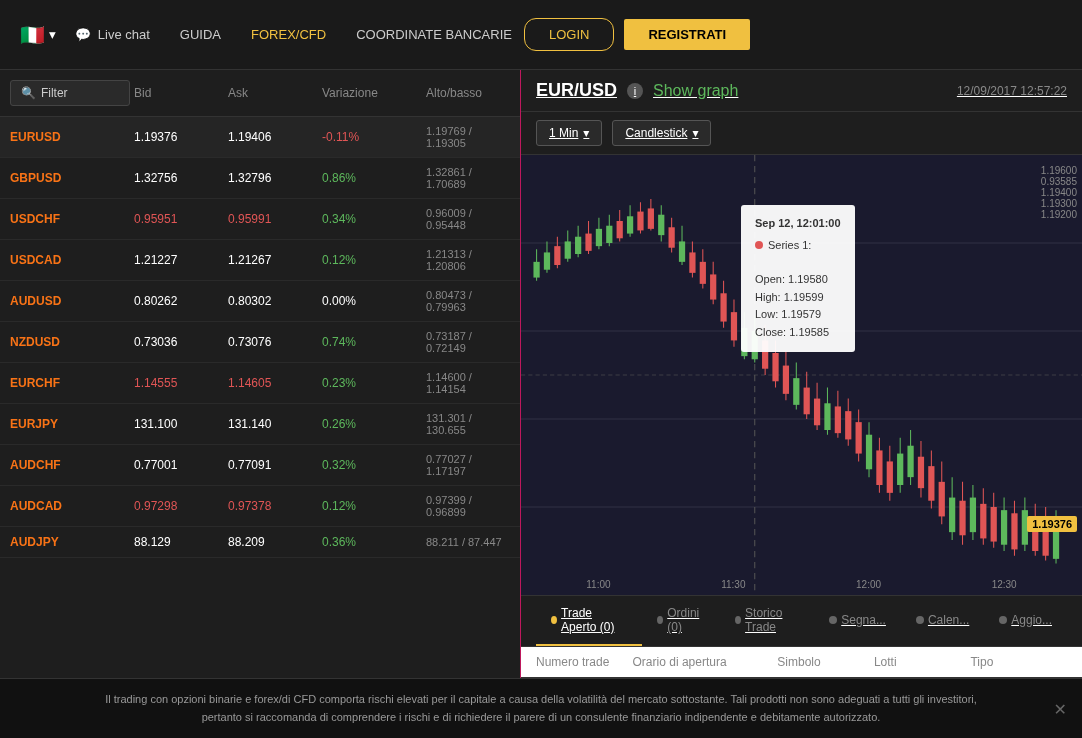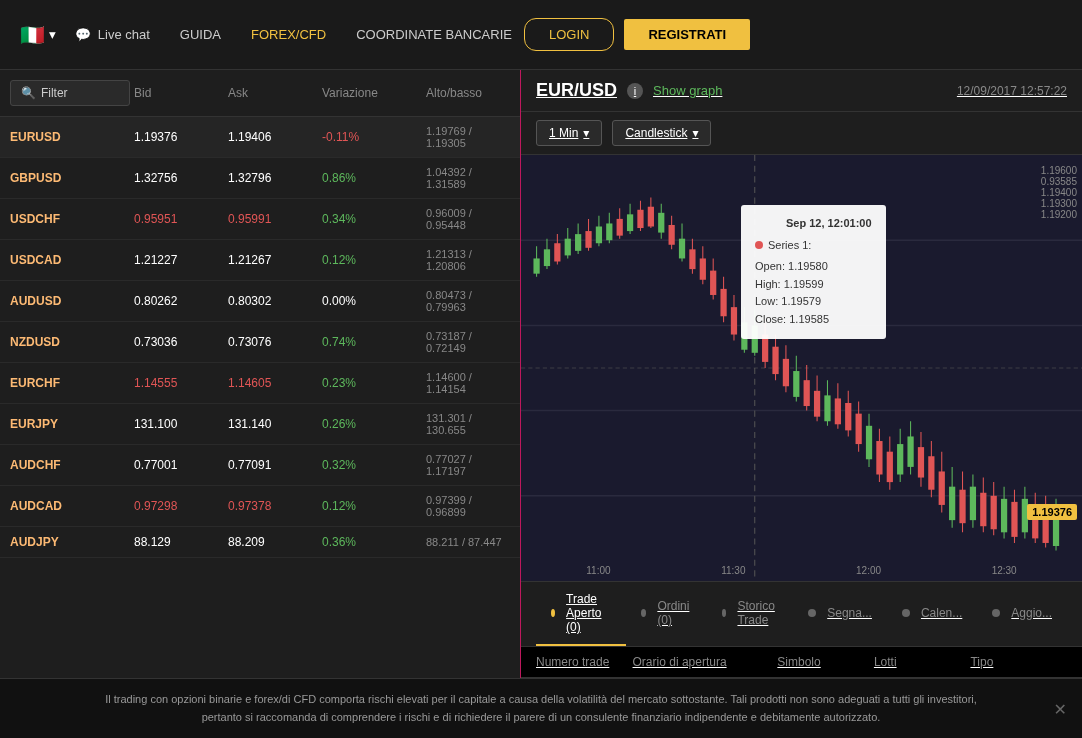--- a/index.html
+++ b/index.html
@@ -104,21 +104,21 @@
     .market-row {
       display: grid;
       grid-template-columns: 120px 90px 90px 100px 1fr;
       padding: 8px 10px;
       border-bottom: 1px solid #2a2a2a;
       align-items: center;
       cursor: pointer;
       gap: 4px;
     }
     .market-row.selected { background: #252525; }
-    .pair-name { color: #fdba74; font-size: 12px; font-weight: bold; }
+    .pair-name { color: #f97316; font-size: 12px; font-weight: bold; }
     .price { color: #fff; font-size: 12px; }
     .price.red { color: #e05555; }
     .change-pos { color: #5db85c; font-size: 12px; }
     .change-neg { color: #e05555; font-size: 12px; }
     .change-zero { color: #fff; font-size: 12px; }
     .high-low { color: #888; font-size: 11px; }
 
     
     .chart-panel {
       flex: 1;
@@ -139,21 +139,21 @@
     .info-icon {
       width: 16px; height: 16px;
       border-radius: 50%;
       background: #555;
       display: flex;
       align-items: center;
       justify-content: center;
       font-size: 11px;
       cursor: pointer;
     }
-    .show-graph-link { color: #5db85c; font-size: 13px; cursor: pointer; text-decoration: none; }
+    .show-graph-link { color: #5db85c; font-size: 16px; cursor: pointer; text-decoration: none; }
     .chart-datetime { margin-left: auto; color: #888; font-size: 12px; }
     .chart-controls {
       display: flex;
       align-items: center;
       padding: 8px 15px;
       gap: 10px;
       border-bottom: 1px solid #333;
     }
     .select-btn {
       background: #2a2a2a;
@@ -183,22 +183,22 @@
       left: 220px;
       background: rgba(255,255,255,0.95);
       color: #333;
       padding: 10px 14px;
       border-radius: 3px;
       font-size: 11px;
       line-height: 1.6;
       pointer-events: none;
       z-index: 10;
     }
-    .tooltip-date { font-weight: bold; margin-bottom: 4px; margin-left: 31px; }
-    .tooltip-series { display: flex; align-items: center; gap: 5px; margin-bottom: 4px; }
+    .tooltip-date { font-weight: bold; margin-bottom: 4px; }
+    .tooltip-series { display: flex; align-items: center; gap: 5px; margin-bottom: 17px; }
     .tooltip-dot { width: 8px; height: 8px; border-radius: 50%; background: #e05555; }
 
     
     .price-scale {
       position: absolute;
       right: 5px;
       top: 0;
       bottom: 0;
       display: flex;
       flex-direction: column;
@@ -231,28 +231,28 @@
       gap: 0;
     }
     .tab-item {
       padding: 10px 15px;
       cursor: pointer;
       font-size: 12px;
       color: #888;
       border-bottom: 2px solid transparent;
       display: flex;
       align-items: center;
-      gap: 11px;
+      gap: 4px;
     }
     .tab-item.active { color: #fff; border-bottom: 2px solid #f0c040; }
     .tab-dot { width: 8px; height: 8px; border-radius: 50%; background: #f0c040; }
     .tab-dot-gray { width: 8px; height: 8px; border-radius: 50%; background: #666; }
     .tab-content {
       padding: 0;
-      background: #000000;
+      background: #ffffff;
     }
     .table-header {
       display: grid;
       grid-template-columns: 1fr 1.5fr 1fr 1fr 1fr;
       padding: 8px 15px;
       border-bottom: 1px solid #333;
     }
     .table-col { color: #888; font-size: 12px; }
 
     
@@ -323,21 +323,21 @@
     <span class="price ">1.19376</span>
     <span class="price ">1.19406</span>
     <span class="change-neg">-0.11%</span>
     <span class="high-low">1.19769 / 1.19305</span>
   </div>
         <div class="market-row">
     <span class="pair-name">GBPUSD</span>
     <span class="price ">1.32756</span>
     <span class="price ">1.32796</span>
     <span class="change-pos">0.86%</span>
-    <span class="high-low">1.04392 / 1.31589</span>
+    <span class="high-low">1.32861 / 1.70689</span>
   </div>
         <div class="market-row">
     <span class="pair-name">USDCHF</span>
     <span class="price red">0.95951</span>
     <span class="price red">0.95991</span>
     <span class="change-pos">0.34%</span>
     <span class="high-low">0.96009 / 0.95448</span>
   </div>
         <div class="market-row">
     <span class="pair-name">USDCAD</span>

